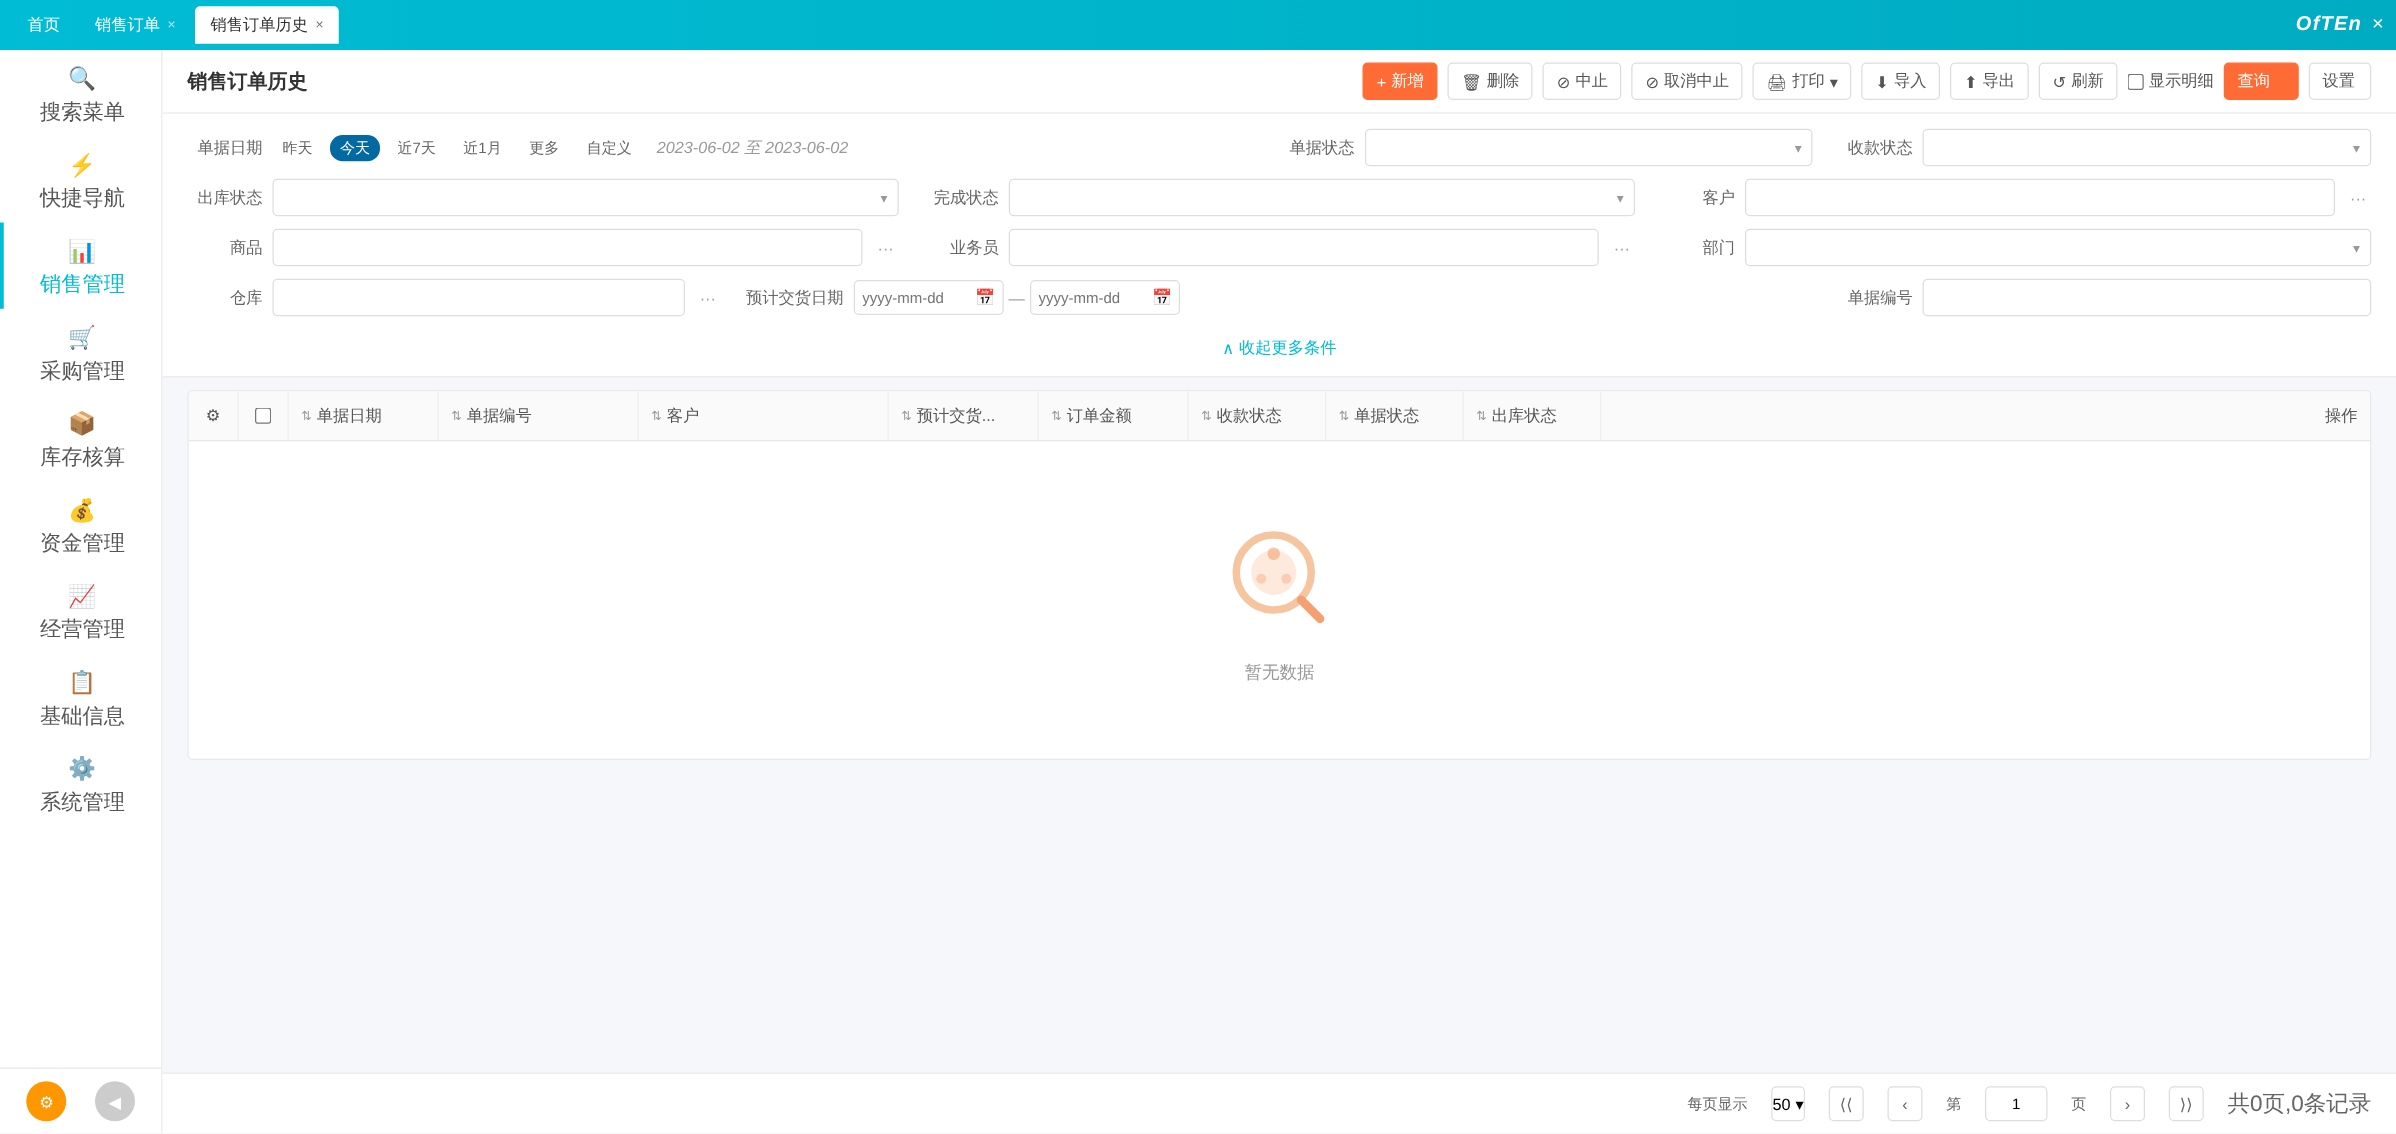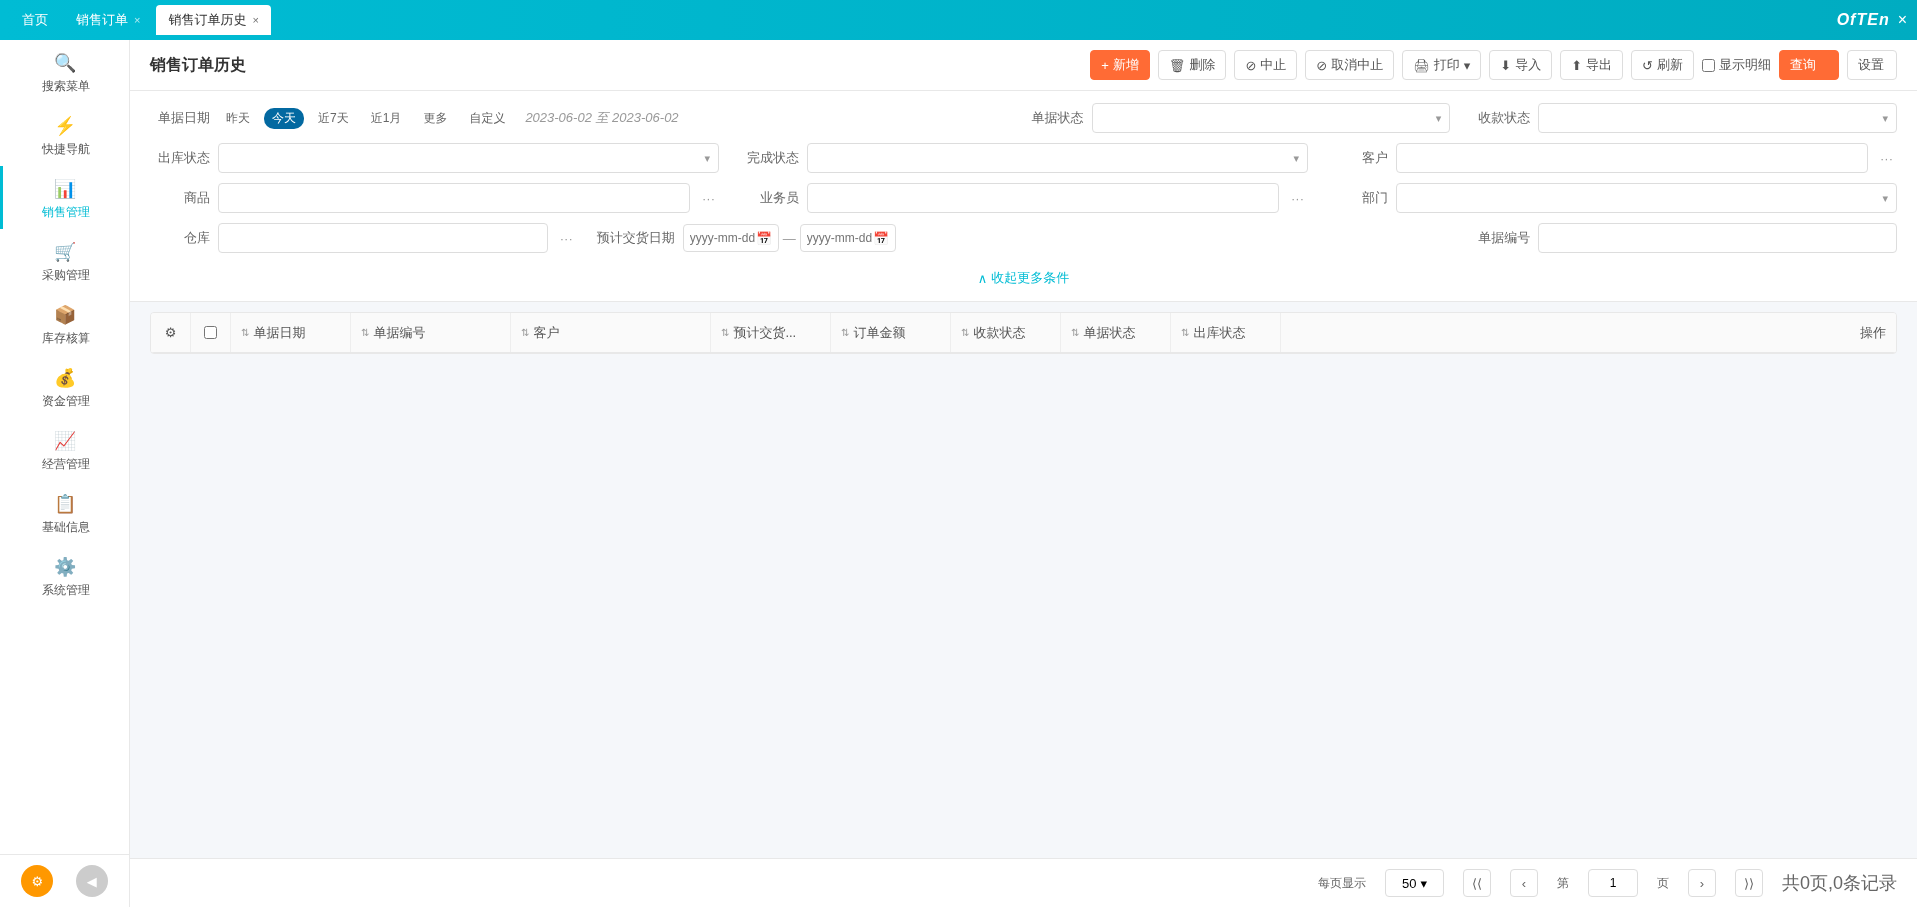--- a/index.html
+++ b/index.html
@@ -70,21 +70,21 @@
       flex-direction: column;
       align-items: center;
       padding: 12px 0 8px;
       cursor: pointer;
       color: #555;
       gap: 4px;
       border-left: 3px solid transparent;
     }
     .sidebar-item.active { color: #00bcd4; border-left-color: #00bcd4; }
     .sidebar-item .icon { font-size: 18px; }
-    .sidebar-item .label { font-size: 12px; }
+    .sidebar-item .label { font-size: 17px; }
     .sidebar-bottom {
       margin-top: auto;
       display: flex;
       align-items: center;
       justify-content: space-around;
       padding: 10px;
       border-top: 1px solid #e8e8e8;
     }
     .sidebar-bottom-btn {
       width: 32px;
@@ -232,21 +232,21 @@
       display: flex;
       align-items: center;
       gap: 4px;
     }
     .date-input {
       border: 1px solid #ddd;
       border-radius: 4px;
       height: 28px;
       padding: 0 6px;
       font-size: 12px;
-      width: 96px;
+      width: 120px;
     }
     .date-input-cal {
       position: relative;
     }
     .date-input-cal .cal-icon {
       position: absolute;
       right: 6px;
       top: 50%;
       transform: translateY(-50%);
       color: #999;
@@ -342,21 +342,21 @@
       gap: 19px;
       background: white;
       border-top: 1px solid #e8e8e8;
       flex-shrink: 0;
     }
     .pagination-label { color: #666; font-size: 12px; }
     .pagination-select {
       height: 28px;
       border: 1px solid #ddd;
       border-radius: 4px;
-      padding: 0 16px;
+      padding: 0 0;
       font-size: 12px;
       display: flex;
       align-items: center;
       gap: 4px;
       cursor: pointer;
     }
     .pagination-btn {
       width: 28px;
       height: 28px;
       border: 1px solid #ddd;
@@ -649,20 +649,31 @@
           </div>
           <div class="th col-delivery-status">
             <span class="sort-icon">⇅</span>
             <span>出库状态</span>
           </div>
           <div class="th col-operation">
             <span>操作</span>
           </div>
         </div>
 
+        <div class="empty-state">
+          <svg class="empty-icon" viewBox="0 0 100 100">
+            <circle cx="45" cy="45" r="30" fill="none" stroke="#f5c5a0" stroke-width="6"></circle>
+            <circle cx="45" cy="45" r="18" fill="#fddcc4" opacity="0.6"></circle>
+            <line x1="67" y1="67" x2="82" y2="82" stroke="#f5a070" stroke-width="7" stroke-linecap="round"></line>
+            <circle cx="45" cy="30" r="5" fill="#f5a070" opacity="0.6"></circle>
+            <circle cx="35" cy="50" r="4" fill="#f5a070" opacity="0.4"></circle>
+            <circle cx="55" cy="50" r="4" fill="#f5a070" opacity="0.4"></circle>
+          </svg>
+          <span class="empty-text">暂无数据</span>
+        </div>
       </div>
     </div>
 
     <div class="pagination">
       <span class="pagination-label">每页显示</span>
       <div class="pagination-select">
         <span>50</span>
         <span>▾</span>
       </div>
       <div class="pagination-btn">

